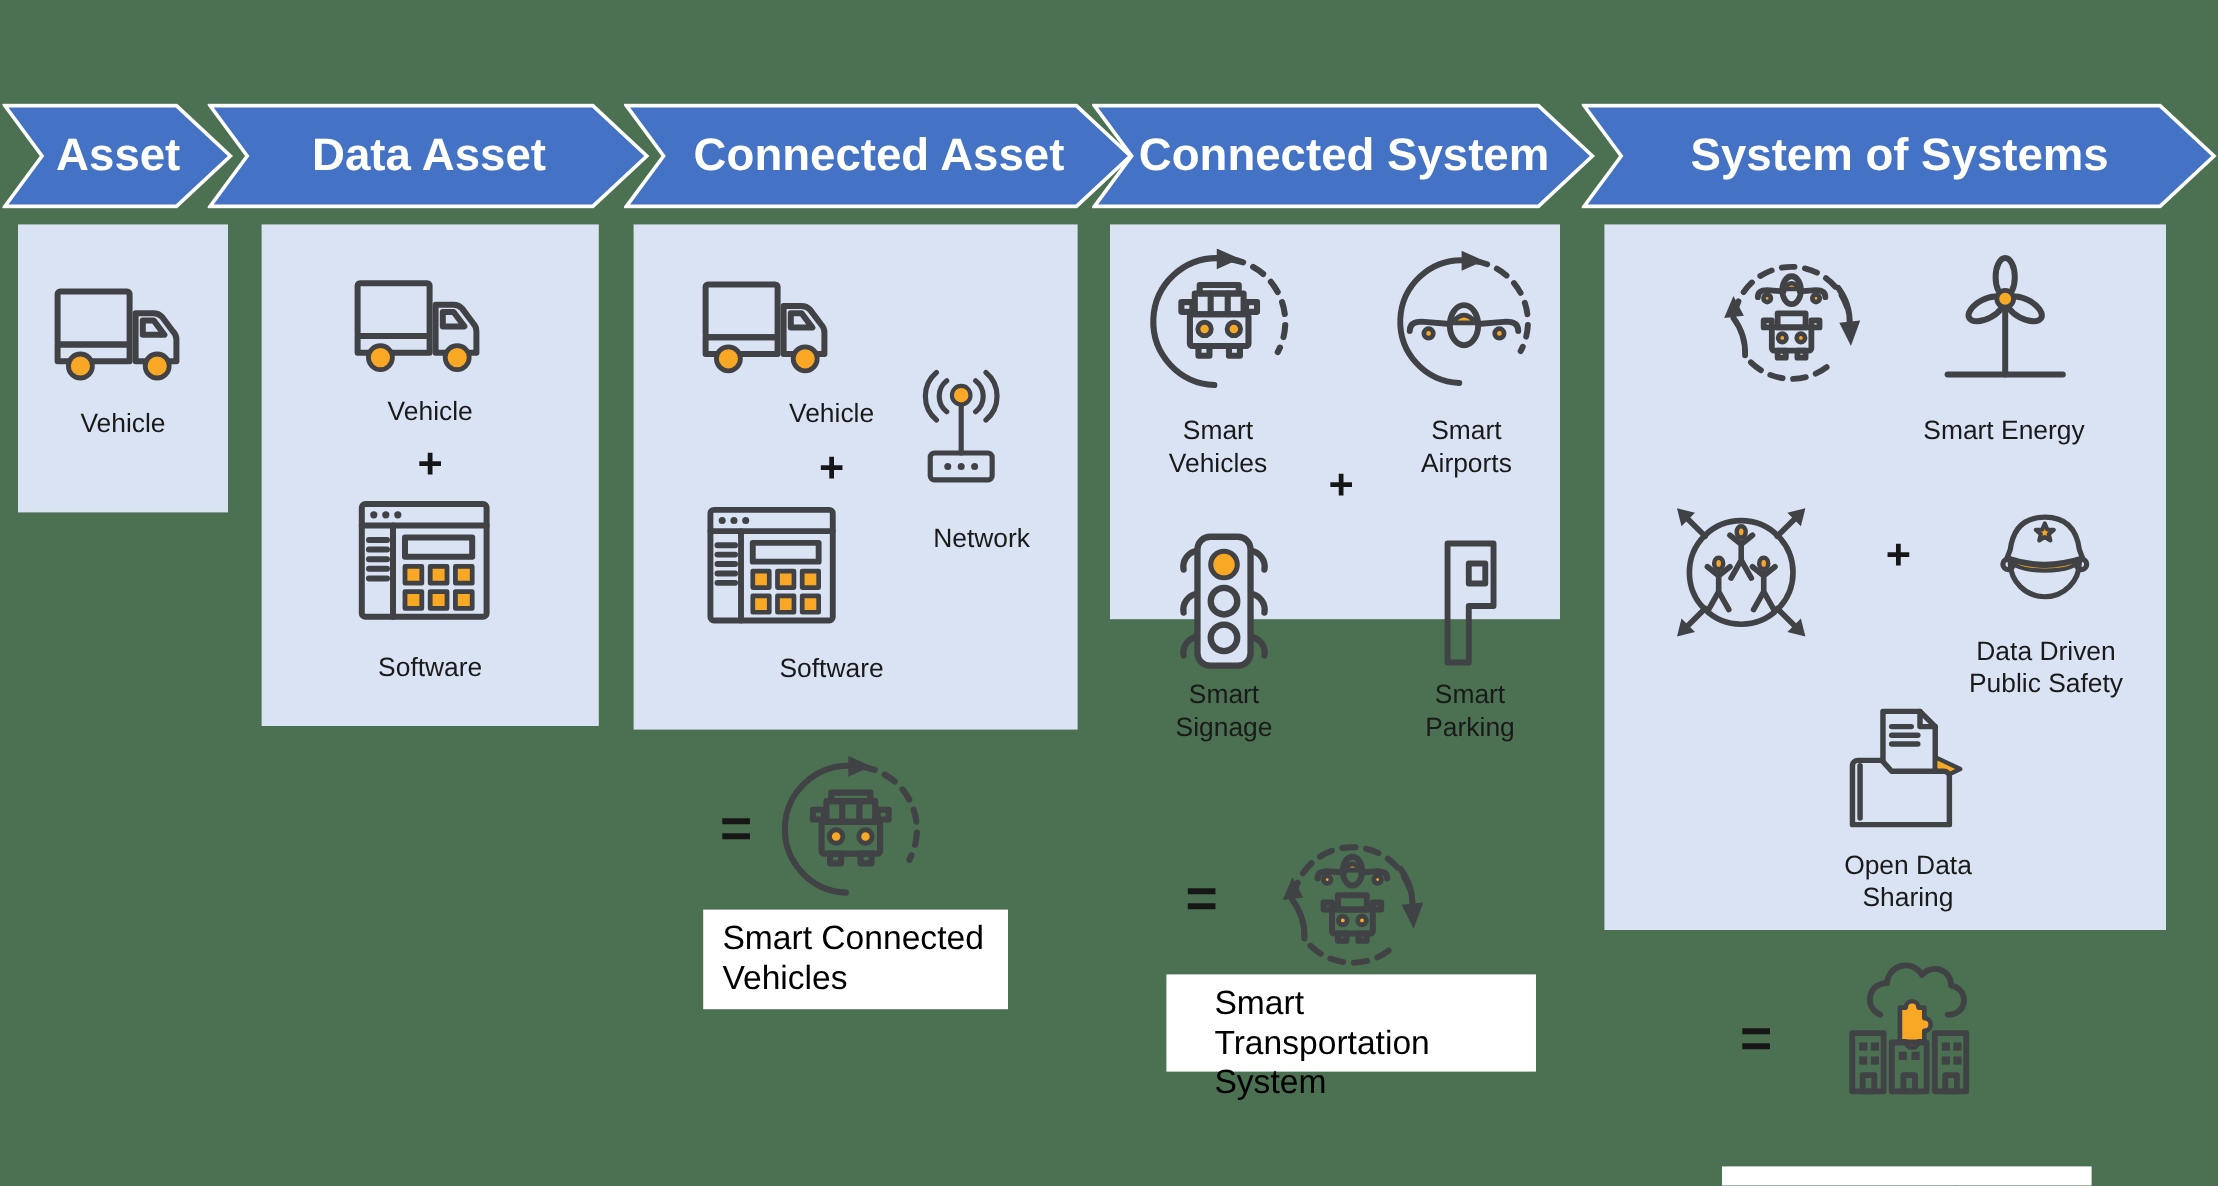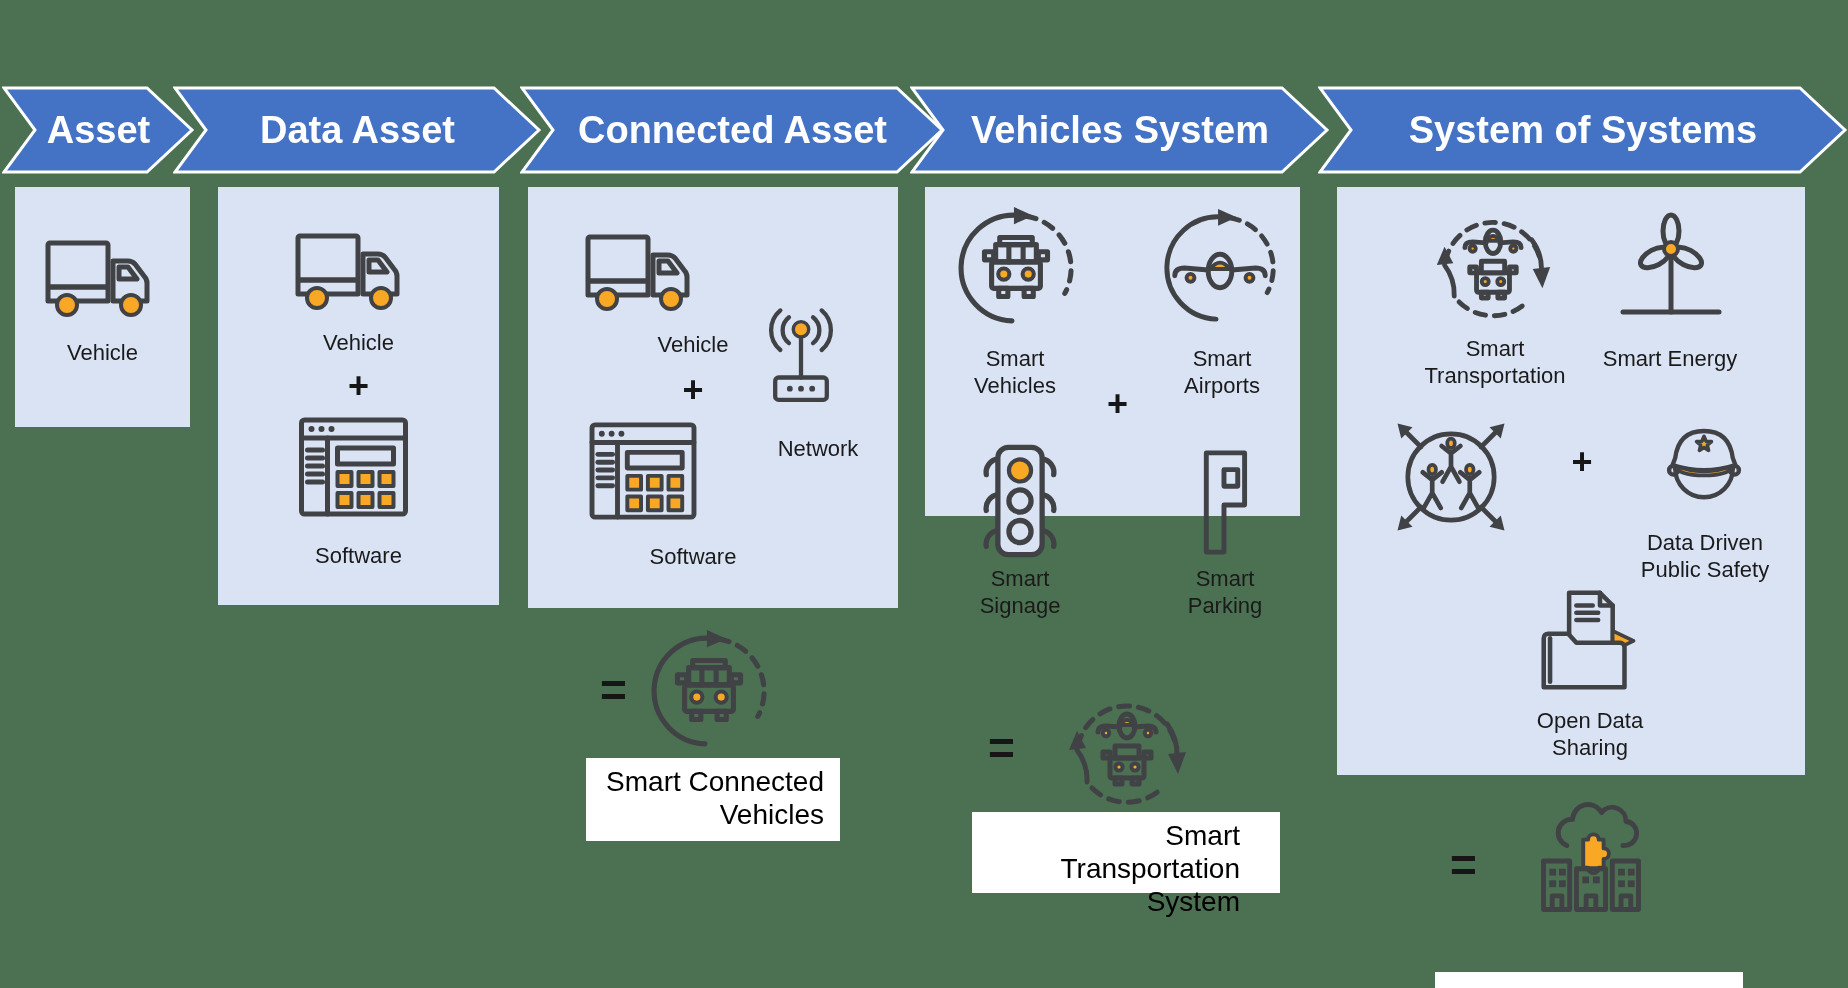--- a/index.html
+++ b/index.html
@@ -7,21 +7,21 @@
   .stage{position:absolute;top:86px;height:88px}
   .stage svg{position:absolute;left:0;top:0;width:100%;height:100%}
   .stage polygon{fill:#4472C4;stroke:#FFFFFF;stroke-width:3;stroke-linejoin:miter}
   .stage .t{position:absolute;inset:0;display:flex;align-items:center;justify-content:center;color:#FFFFFF;font-size:38px;font-weight:700}
   .panel{position:absolute;top:187px;background:#DAE3F4}
   .icon{position:absolute;display:block}
   .icon svg{width:100%;height:100%;display:block}
   .lab{position:absolute;color:#1A1A1A;font-size:22px;line-height:27px;text-align:center}
   .plus{position:absolute;color:#161616;font-size:36px;font-weight:700;text-align:center;line-height:42px}
   .eq{position:absolute;color:#161616;font-size:46px;font-weight:800;line-height:46px}
-  .rbox{position:absolute;background:#FFFFFF;color:#000;font-size:28px;line-height:33px;text-align:right;overflow:visible}
+  .rbox{position:absolute;background:#FFFFFF;color:#000;font-size:28px;line-height:33px;text-align:left;overflow:visible}
   .rbox.single{display:flex;align-items:center;justify-content:center}
   
   .sk{fill:none;stroke:#404245;stroke-width:5;stroke-linecap:round;stroke-linejoin:round}
   .fd{fill:#404245;stroke:none}
   .fo{fill:#F9A826;stroke:#404245;stroke-width:4;stroke-linejoin:round}
   .fb{fill:#DAE3F4;stroke:#404245;stroke-width:5;stroke-linejoin:round}
 </style>
 </head>
 <body>
 
@@ -234,21 +234,21 @@
 <div class="stage" style="left:520px;width:425px">
   <svg viewBox="0 0 425 88" preserveAspectRatio="none">
       <polygon points="2,2 377,2 422,44 377,86 2,86 33,44"></polygon>
     </svg>
   <span class="t">Connected Asset</span>
 </div>
 <div class="stage" style="left:910px;width:420px">
   <svg viewBox="0 0 420 88" preserveAspectRatio="none">
       <polygon points="2,2 372,2 417,44 372,86 2,86 33,44"></polygon>
     </svg>
-  <span class="t">Vehicles System</span>
+  <span class="t">Connected System</span>
 </div>
 <div class="stage" style="left:1318px;width:530px">
   <svg viewBox="0 0 530 88" preserveAspectRatio="none">
       <polygon points="2,2 482,2 527,44 482,86 2,86 33,44"></polygon>
     </svg>
   <span class="t">System of Systems</span>
 </div>
 
 <div class="panel" style="left:15px;width:175px;height:240px">
   <span class="icon" style="left:28px;top:48px;width:120px;height:92px">
@@ -324,21 +324,20 @@
     </span>
   <div class="lab" style="left:245px;top:378px;width:110px">Smart Parking</div>
 </div>
 
 <div class="panel" style="left:1337px;width:468px;height:588px">
   <span class="icon" style="left:93px;top:18px;width:126px;height:126px">
       <svg viewBox="0 0 130 130">
         <use href="#i-loop-transport"></use>
       </svg>
     </span>
-  <div class="lab" style="left:73px;top:148px;width:170px">Smart Transportation</div>
   <span class="icon" style="left:278px;top:20px;width:112px;height:112px">
       <svg viewBox="0 0 112 112">
         <use href="#i-turbine"></use>
       </svg>
     </span>
   <div class="lab" style="left:253px;top:158px;width:160px">Smart Energy</div>
   <span class="icon" style="left:53px;top:229px;width:122px;height:122px">
       <svg viewBox="0 0 130 130">
         <use href="#i-admin"></use>
       </svg>

